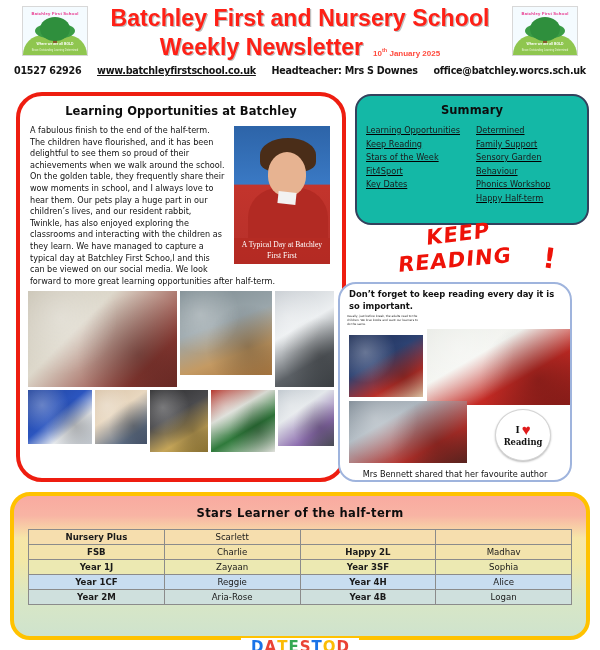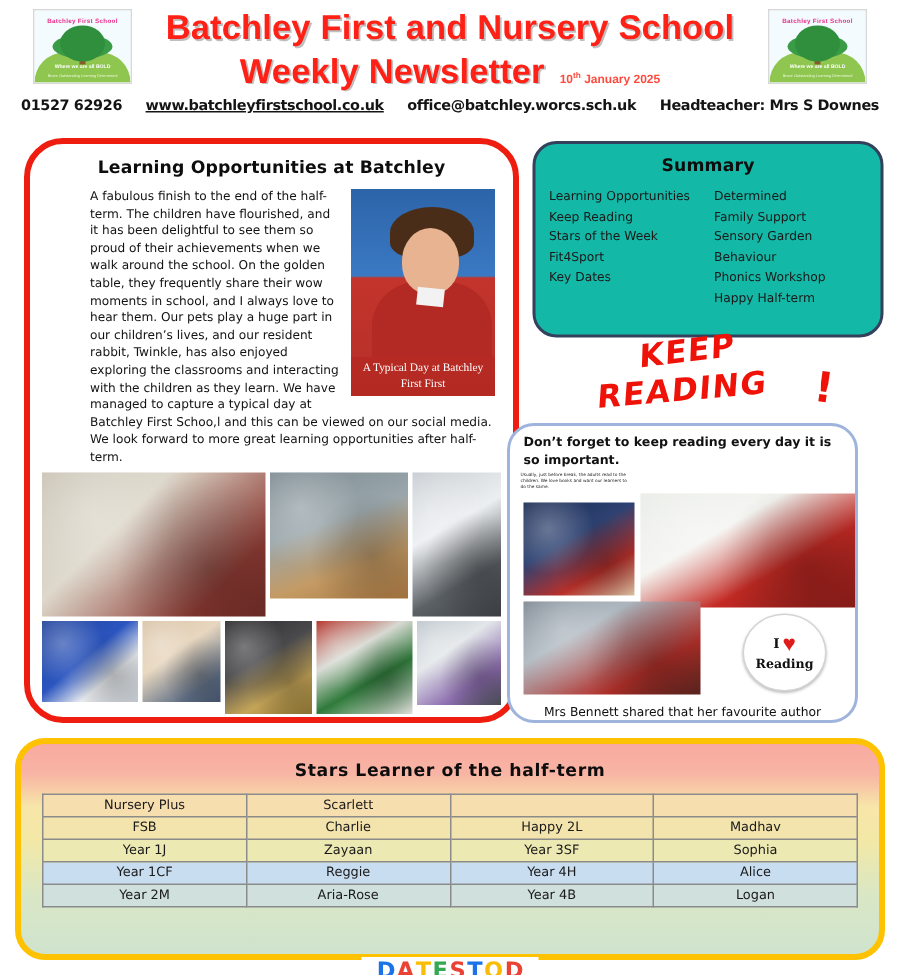--- a/index.html
+++ b/index.html
@@ -109,21 +109,21 @@
   }
   .art-caption {
     position: absolute; left: 0; right: 0; bottom: 0;
     background: rgba(180,42,35,.92); color: #fff;
     font-family: "Liberation Serif", serif; font-size: 7.6px;
     text-align: center; line-height: 10.5px; padding: 2px 2px 3px;
   }
   .art-text {
     font-family: "DejaVu Sans", sans-serif;
     font-size: 8.1px; line-height: 11.6px; color: #121212;
-    text-align: left; padding: 0 2px; margin-left: 30px;
+    text-align: left; padding: 0 2px;
   }
   .collage { margin-top: 4px; }
   .collage-row { display: flex; gap: 3px; margin-bottom: 3px; }
   .ph { position: relative; overflow: hidden; background: #9aa4ae; }
   .ph::after {
     content: ""; position: absolute; inset: 0;
     background:
       radial-gradient(circle at 22% 28%, rgba(255,255,255,.30), transparent 42%),
       radial-gradient(circle at 74% 66%, rgba(0,0,0,.26), transparent 48%);
   }
@@ -135,21 +135,21 @@
   .ph-artefacts { background: linear-gradient(150deg,#2c2c2e 0%,#4a4a4d 40%,#c5a558 72%,#8d7433 100%); }
   .ph-print     { background: linear-gradient(150deg,#b0291f 0%,#d7d9d2 34%,#2f7a3b 62%,#e9e9e4 100%); }
   .ph-water     { background: linear-gradient(145deg,#bdc5cc 0%,#e3e7ea 36%,#8e6fb0 72%,#4a4e55 100%); }
 
   
   .summary-panel {
     position: absolute; left: 355px; top: 94px; width: 234px; height: 131px;
     border: 2.5px solid #33415c; border-radius: 16px;
     background: #14b8a6; padding: 5px 9px; overflow: hidden;
   }
-  .summary-cols { display: flex; gap: 8px; }
+  .summary-cols { display: flex; gap: 8px; text-decoration: underline; }
   .summary-col { flex: 1; }
   .summary-col li {
     list-style: none; font-family: "DejaVu Sans", sans-serif;
     font-size: 8.2px; line-height: 13.6px; color: #1a1a1a;
     white-space: nowrap;
   }
 
   
   .scrawl {
     position: absolute; left: 398px; top: 222px; width: 170px; height: 62px;
@@ -226,21 +226,21 @@
     letter-spacing: .4px; margin: 4px 0 9px 0;
   }
   table.stars {
     width: 100%; border-collapse: collapse;
     font-family: "DejaVu Sans", sans-serif; font-size: 8.6px; color: #1a1a1a;
   }
   table.stars td {
     border: 1px solid #8b8b8b; height: 15px; text-align: center;
     padding: 0 2px; line-height: 14px;
   }
-  table.stars td.k { font-weight: normal; width: 25%; }
+  table.stars td.k { font-weight: bold; width: 25%; }
   table.stars td.v { width: 25%; }
   .r0 td { background: #f6deae; }
   .r1 td { background: #f3e3ac; }
   .r2 td { background: #f0e6ab; }
   .r3 td { background: #ece9b2; }
   .r4 td { background: #c8ddf0; }
   .r5 td { background: #cfe0dd; }
 
   
   .teaser {
@@ -294,22 +294,22 @@
       <div class="mast-line">Batchley First and Nursery School</div>
       <div class="mast-line2wrap">
         <div class="mast-line">Weekly Newsletter</div>
         <div class="mast-date"><span>10</span><sup>th</sup><span> January 2025</span></div>
       </div>
     </div>
 
     <div class="contactbar">
       <span>01527 62926</span>
       <span class="url">www.batchleyfirstschool.co.uk</span>
+      <span>Headteacher: Mrs S Downes</span>
       <span>office@batchley.worcs.sch.uk</span>
-      <span>Headteacher: Mrs S Downes</span>
     </div>
   </div>
 
   <div class="left-panel">
     <div class="sec-title">Learning Opportunities at Batchley</div>
 
     <div class="article">
       <div class="art-photo">
         <div class="hair"></div>
         <div class="jumper"></div>

